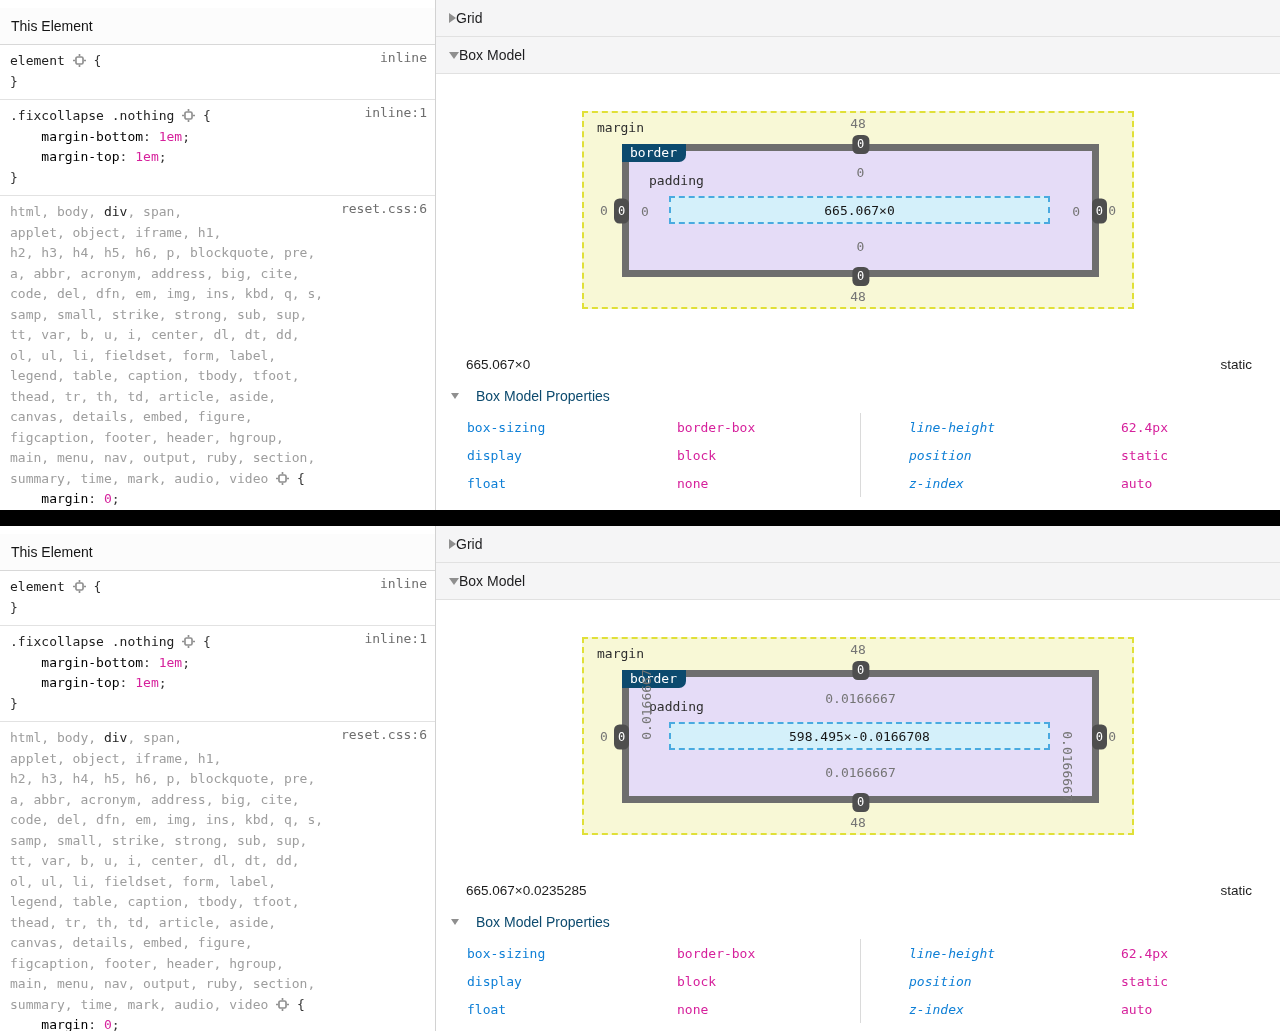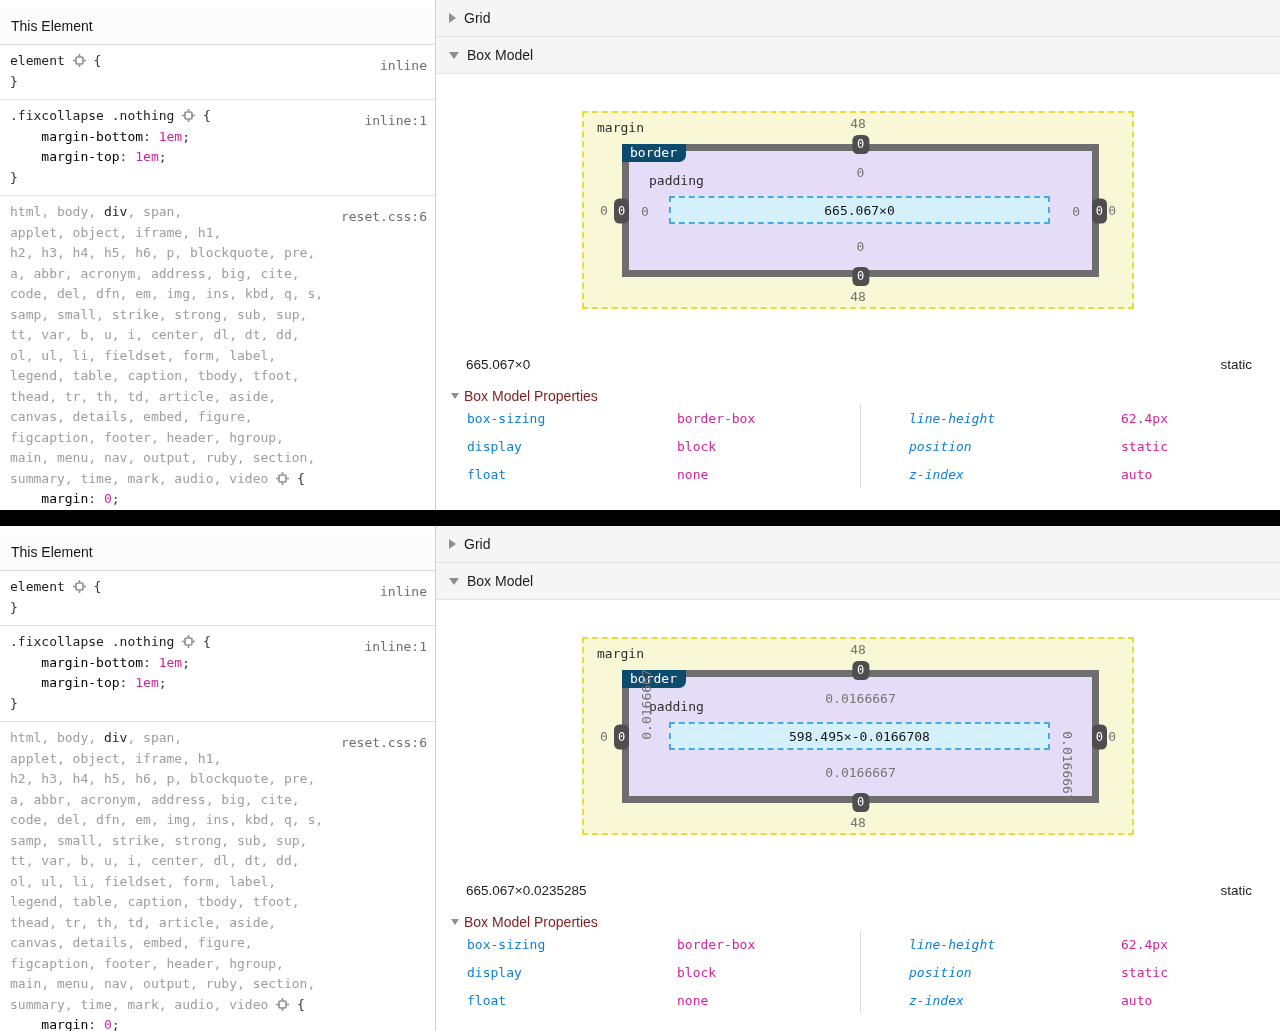--- a/index.html
+++ b/index.html
@@ -9,33 +9,33 @@
   .panel{display:flex;overflow:hidden;background:#fff;}
   .panel.top{height:510px;}
   .panel.bottom{height:505px;}
 
   
   .styles-col{width:435px;flex:0 0 auto;border-right:1px solid #d2d2d2;overflow:hidden;background:#fff;}
   .styles-header{height:36px;display:flex;align-items:center;padding-left:11px;font-size:14px;color:#151515;background:#fcfcfc;border-bottom:1px solid #d8d8d8;margin-top:8px;}
   .rule{position:relative;padding:6px 8px 7px 10px;border-bottom:1px solid #e2e2e2;}
   .rule:last-child{border-bottom:none;}
   .line{position:relative;height:20.5px;line-height:20.5px;white-space:pre;font-family:"DejaVu Sans Mono",monospace;font-size:13px;}
-  .rule-badge{position:absolute;top:13px;right:8px;font-family:"DejaVu Sans Mono",monospace;font-size:13px;color:#6e6e6e;}
+  .rule-badge{position:absolute;top:5px;right:8px;font-family:"DejaVu Sans Mono",monospace;font-size:13px;color:#6e6e6e;}
   .t-sel{color:#222222;}
   .t-selgray{color:#9d9d9d;}
   .t-prop{color:#000000;text-align:right;}
   .t-val{color:#d6219c;}
   .t-plain{color:#333333;}
   .t-disc{color:#8e8e8e;font-size:9px;padding:0 4px 0 1px;vertical-align:1.5px;}
   .green-bar{position:absolute;left:-10px;top:1px;width:4px;height:18px;background:#12a312;}
   .el-icon{display:inline-block;vertical-align:-2px;line-height:0;}
 
   
   .details-col{flex:1;background:#fff;overflow:hidden;}
-  .section-row{height:37px;display:flex;align-items:center;gap:8px;padding-left:13px;background:#f5f5f6;border-bottom:1px solid #e1e1e1;box-sizing:border-box;}
+  .section-row{height:37px;display:flex;align-items:center;padding-left:13px;background:#f5f5f6;border-bottom:1px solid #e1e1e1;box-sizing:border-box;}
   .section-label{font-size:14px;color:#1d1d1f;}
   .tri{width:0;height:0;display:inline-block;}
   .tri-r{border-left:7px solid #8f8f8f;border-top:5px solid transparent;border-bottom:5px solid transparent;}
   .tri-d{border-top:7px solid #8f8f8f;border-left:5px solid transparent;border-right:5px solid transparent;}
   .tri-d.small{border-top-width:6px;border-left-width:4.5px;border-right-width:4.5px;}
 
   
   .mbox{position:relative;width:552px;height:198px;margin:37px auto 0;background:#f8f8d6;border:2px dashed #e0e038;box-sizing:border-box;font-family:"DejaVu Sans Mono",monospace;font-size:13px;}
   .bbox{position:absolute;left:38px;right:33px;top:31px;bottom:30px;border:7px solid #6e6e6e;background:#e5dcf7;}
   .cbox{position:absolute;left:40px;right:42px;top:45px;height:28px;background:#d4f0fa;border:2px dashed #49aae0;box-sizing:border-box;display:flex;align-items:center;justify-content:center;color:#161616;}
@@ -54,22 +54,22 @@
   .pv-r{right:12px;top:50%;transform:translateY(-50%);}
   .pv-l-rot{left:-29px;top:20px;width:92px;text-align:center;transform:rotate(-90deg);z-index:4;}
   .pv-r-rot{right:-21px;top:82px;width:92px;text-align:center;transform:rotate(90deg);z-index:1;}
   .bdg{position:absolute;background:#4e4e4e;color:#fff;border-radius:5.5px;text-align:center;font-size:12px;line-height:1.25;z-index:3;}
   .bdg-t{top:-16px;left:50%;transform:translateX(-50%);padding:2px 5px;}
   .bdg-b{bottom:-16px;left:50%;transform:translateX(-50%);padding:2px 5px;}
   .bdg-l{left:-15px;top:50%;transform:translateY(-50%);padding:5px 4px;}
   .bdg-r{right:-15px;top:50%;transform:translateY(-50%);padding:5px 4px;}
 
   .dims-row{display:flex;justify-content:space-between;margin-top:48px;padding:0 28px 0 30px;font-size:13.5px;color:#1c1c1c;}
-  .props-header{display:flex;align-items:center;gap:5px;margin-top:16px;padding-left:15px;font-size:14px;color:#7f1d1d;}
-  .props{display:flex;}
+  .props-header{display:flex;align-items:center;gap:17px;margin-top:16px;padding-left:15px;font-size:14px;color:#0c4a6e;}
+  .props{display:flex;margin-top:9px;}
   .props-col{box-sizing:border-box;}
   .props-col.c1{width:424px;padding-left:31px;}
   .props-col.c2{flex:1;border-left:1px solid #dadada;padding-left:48px;}
   .prop-row{display:flex;height:28px;align-items:center;font-family:"DejaVu Sans Mono",monospace;font-size:13px;}
   .prop-row .pname{color:#0e7fd6;}
   .c1 .pname{width:210px;}
   .c2 .pname{width:212px;font-style:italic;}
   .prop-row .pval{color:#d6219c;}
 </style>
 </head>

